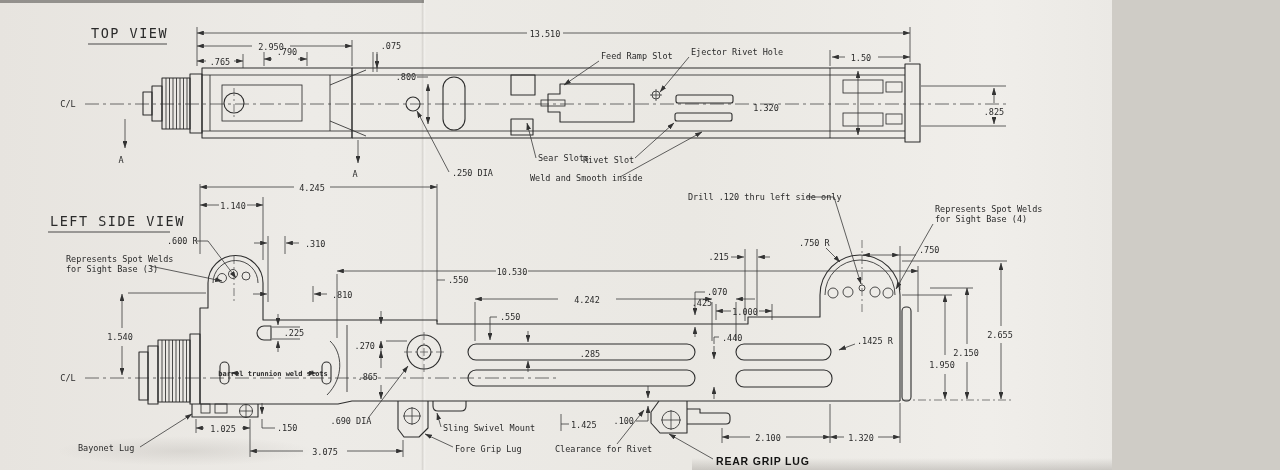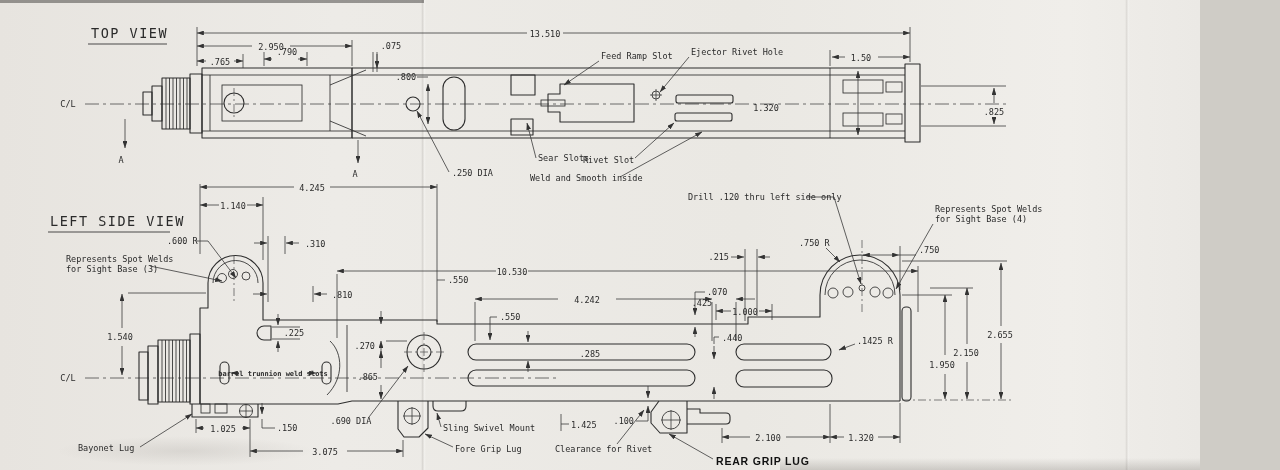--- a/index.html
+++ b/index.html
@@ -1,16 +1,16 @@
 <!DOCTYPE html>
 <html><head>
 <meta charset="utf-8">
 <style>
   html,body{margin:0;padding:0;background:#cfccc6;}
-  #paper{position:relative;width:1200px;height:470px;overflow:hidden;
+  #paper{position:relative;width:1112px;height:470px;overflow:hidden;
     background:linear-gradient(90deg,#e7e4df 0%,#edebe7 28%,#eae8e3 62%,#f0eeea 89%,#ebe9e5 100%);}
   #paper .layer{position:absolute;left:0;top:0;}
   .crease{position:absolute;top:0;height:470px;width:5px;pointer-events:none;}
   #crease1{left:421px;background:linear-gradient(90deg,transparent,rgba(70,64,58,.12),rgba(255,255,255,.28),transparent);}
   #crease2{left:1125px;background:linear-gradient(90deg,transparent,rgba(70,64,58,.10),rgba(255,255,255,.22),transparent);}
   #topstrip{position:absolute;left:0;top:0;width:424px;height:3px;background:rgba(45,42,40,.45);pointer-events:none;}
   #btmshade{position:absolute;right:0;bottom:0;width:420px;height:12px;background:linear-gradient(180deg,transparent,rgba(70,64,58,.20));pointer-events:none;}
   #smudge{position:absolute;left:55px;bottom:4px;width:260px;height:30px;background:radial-gradient(ellipse at center,rgba(90,84,78,.12),transparent 70%);pointer-events:none;}
   svg text{font-family:"DejaVu Sans Mono",monospace;fill:#2a2a2a;}
   .t{font-size:8.5px;}

